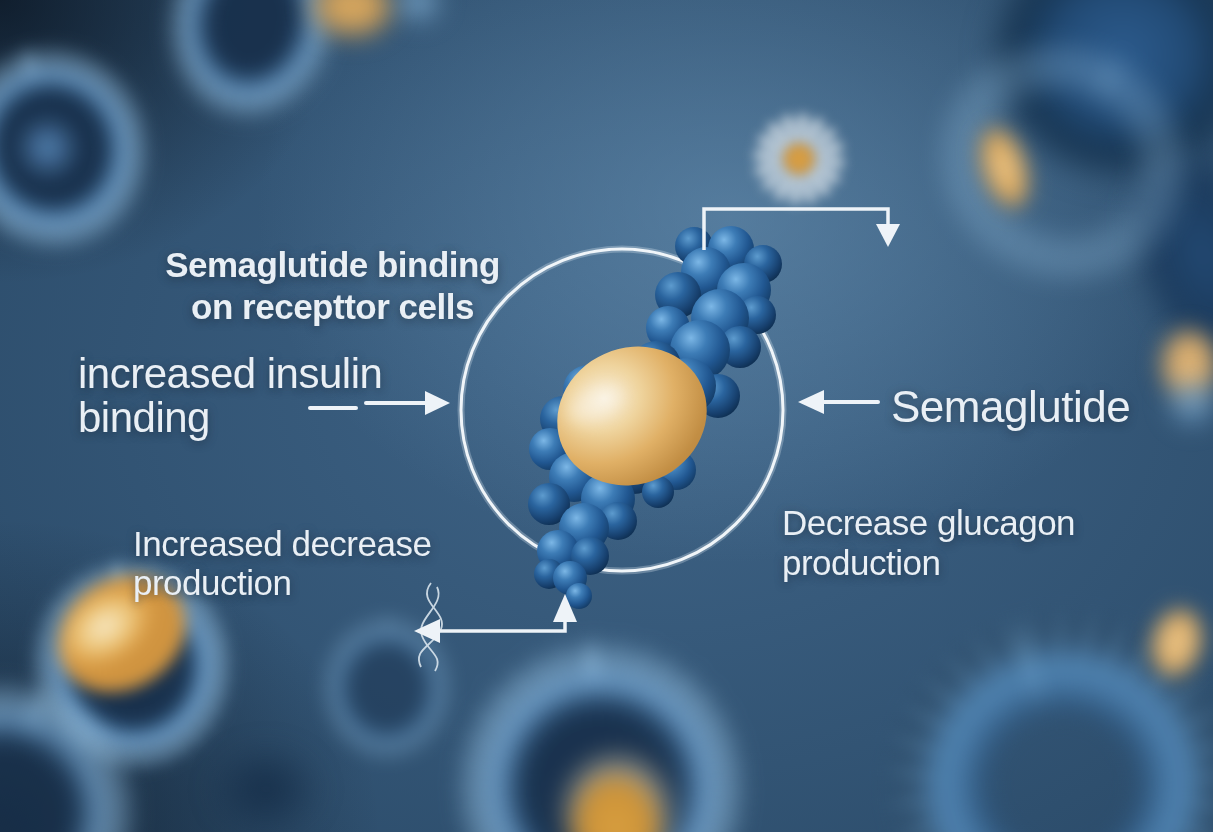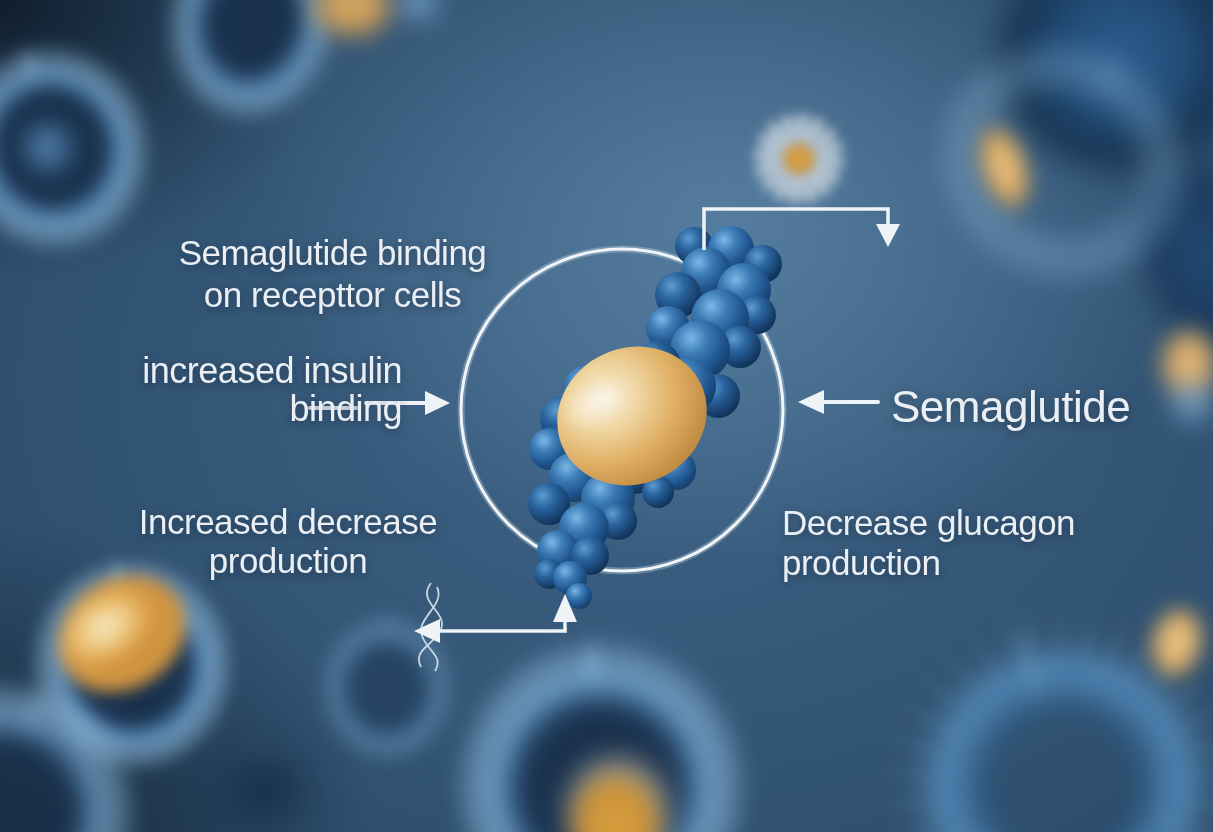--- a/index.html
+++ b/index.html
@@ -208,31 +208,31 @@
       <path d="M437,587 C446,605 415,619 422,636 C428,652 444,656 435,671"></path>
     </g>
 
     <g stroke="#eef3f8" stroke-width="3.5" fill="none">
       <path d="M565,620 L565,631 L438,631"></path>
       <polygon points="553,622 577,622 565,594" fill="#eef3f8" stroke="none"></polygon>
       <polygon points="440,619 440,643 414,631" fill="#eef3f8" stroke="none"></polygon>
     </g>
   </svg>
 
-  <div class="label" style="left:140px;top:232px;width:385px;text-align:center;font-size:35px;line-height:1.2;">
+  <div class="label" style="left:140px;top:244px;width:385px;text-align:center;font-size:35px;line-height:1.2;font-weight:bold;">
     <span>Semaglutide binding</span>
     <span>on recepttor cells</span>
   </div>
 
-  <div class="label" style="left:72px;top:352px;width:330px;text-align:right;font-size:36px;line-height:1.05;">
+  <div class="label" style="left:78px;top:352px;width:330px;text-align:left;font-size:42px;line-height:1.05;">
     <span>increased insulin</span>
     <span>binding</span>
   </div>
 
-  <div class="label" style="left:133px;top:502px;width:310px;text-align:center;font-size:35px;line-height:1.12;">
+  <div class="label" style="left:133px;top:524px;width:310px;text-align:left;font-size:35px;line-height:1.12;">
     <span>Increased decrease</span>
     <span>production</span>
   </div>
 
 
   <div class="label" style="left:891px;top:382px;font-size:44px;white-space:nowrap;">Semaglutide</div>
 
   <div class="label" style="left:782px;top:503px;font-size:35px;line-height:1.14;">
     <span>Decrease glucagon</span>
     <span>production</span>

